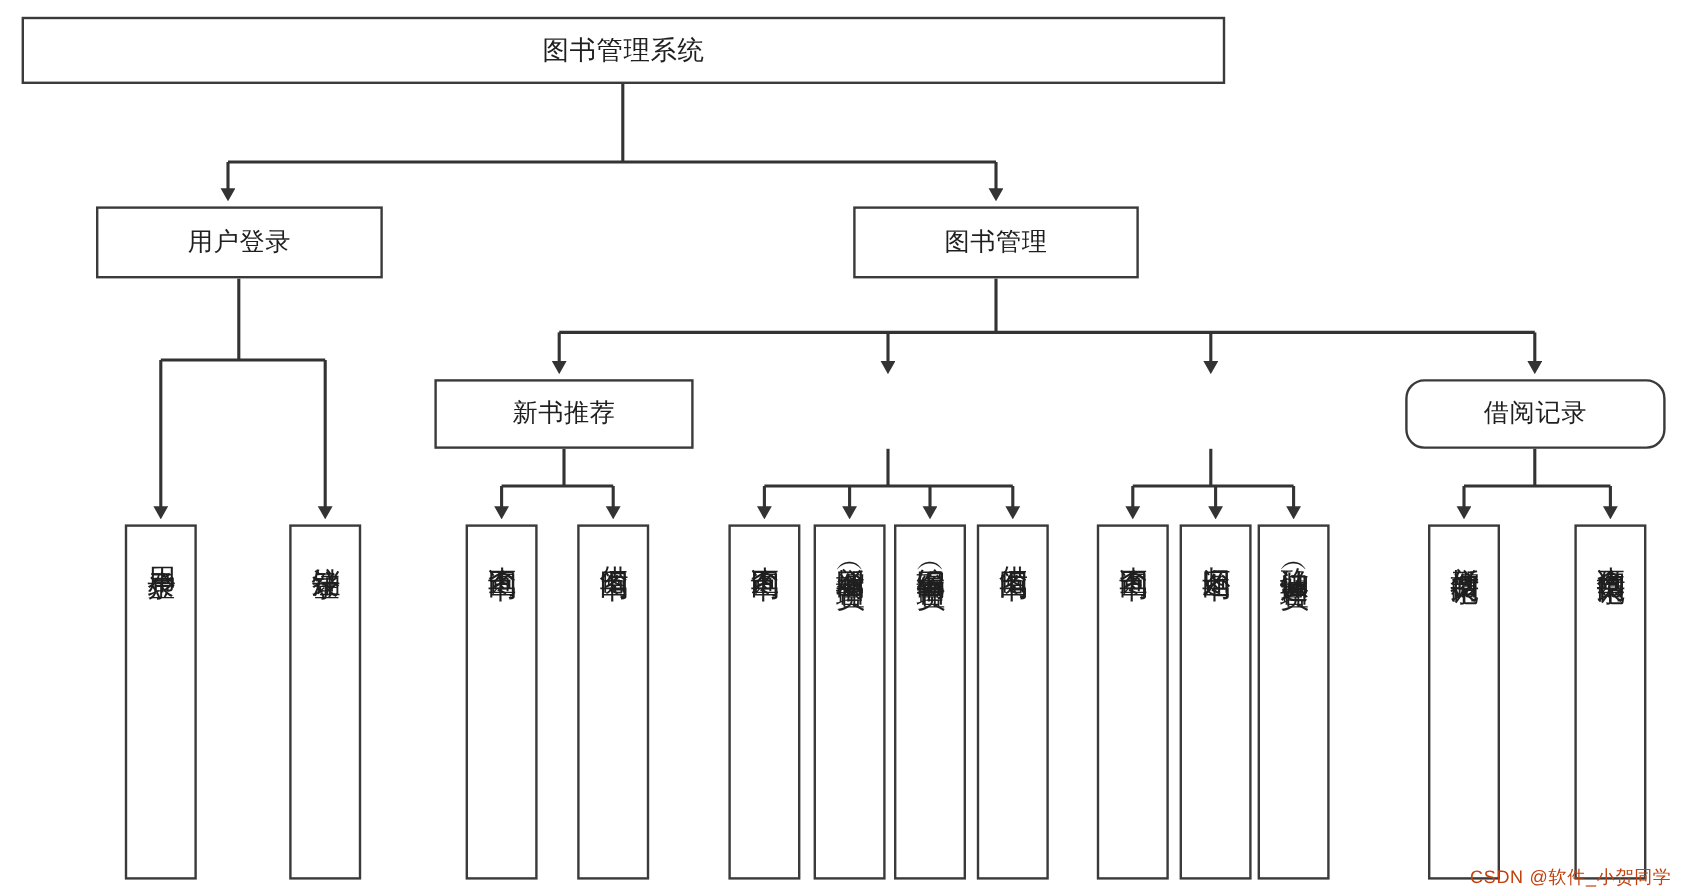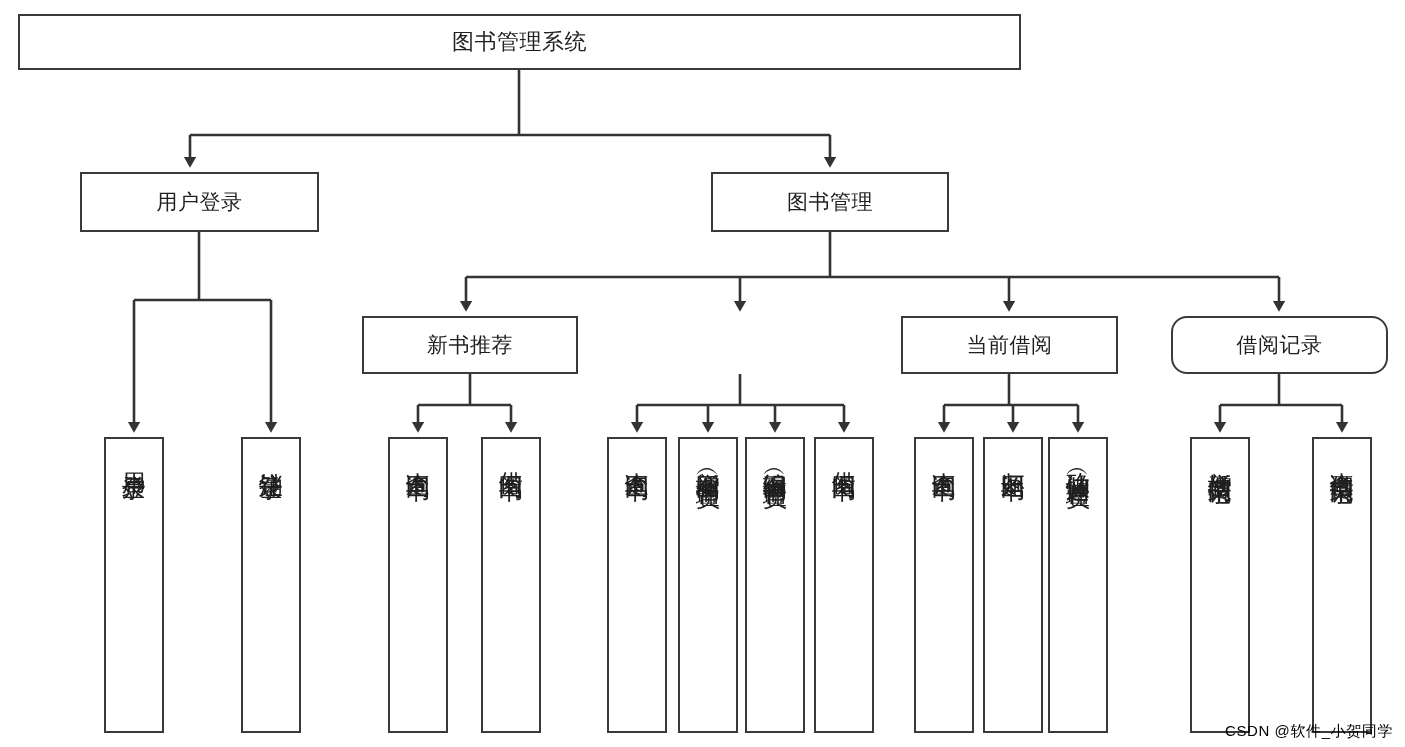--- a/index.html
+++ b/index.html
@@ -63,21 +63,21 @@
     font-size: 24px;
     line-height: 1.06;
     letter-spacing: 2px;
     white-space: nowrap;
   }
   .watermark {
     position: absolute;
     right: 12px;
     bottom: 6px;
     font-size: 15px;
-    color: #000000;
+    color: #c2410c;
     letter-spacing: 0.6px;
     z-index: 5;
     white-space: nowrap;
     font-family: "Liberation Sans", "DejaVu Sans", sans-serif;
   }
 </style>
 </head>
 <body>
 
 <div id="canvas">
@@ -142,23 +142,20 @@
 
   <div class="node horiz" style="left:711px; top:172px; width:238px; height:60px;">
     <span class="lbl">图书管理</span>
   </div>
 
   <div class="node horiz" style="left:362px; top:316px; width:216px; height:58px;">
     <span class="lbl">新书推荐</span>
   </div>
 
 
-  <div class="node horiz" style="left:901px; top:316px; width:217px; height:58px;">
-    <span class="lbl">当前借阅</span>
-  </div>
 
   <div class="node horiz" style="left:1171px; top:316px; width:217px; height:58px;border-radius:16px;">
     <span class="lbl">借阅记录</span>
   </div>
 
   <div class="node vert" style="left:104px; top:437px; width:60px; height:296px;">
     <span class="lbl">用户登录</span>
   </div>
 
   <div class="node vert" style="left:241px; top:437px; width:60px; height:296px;">

